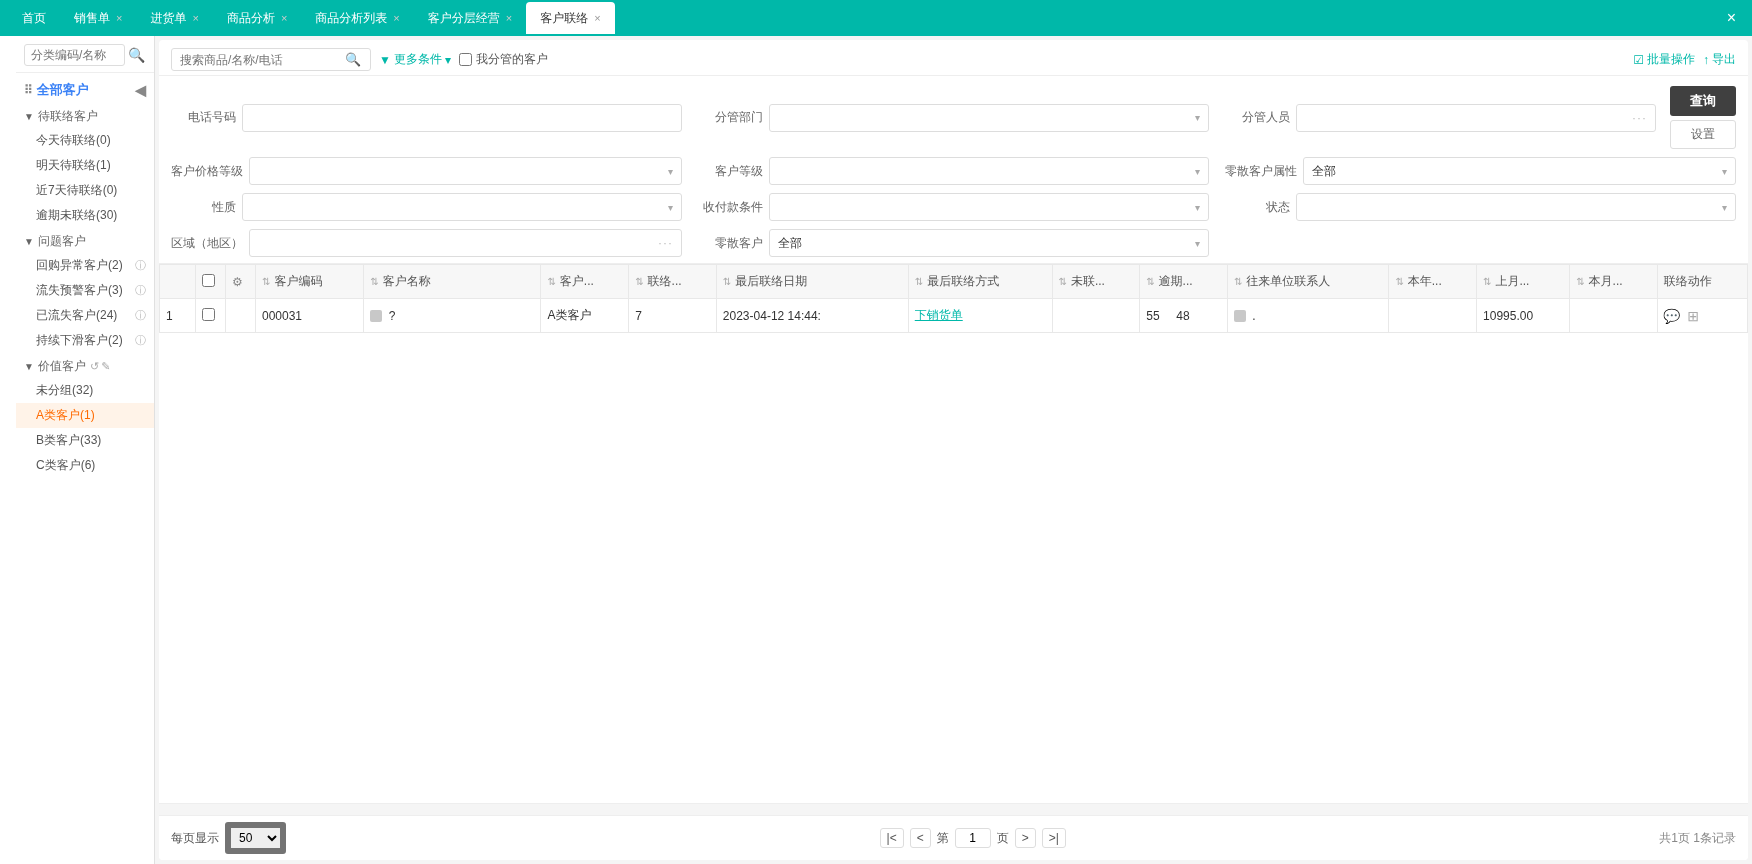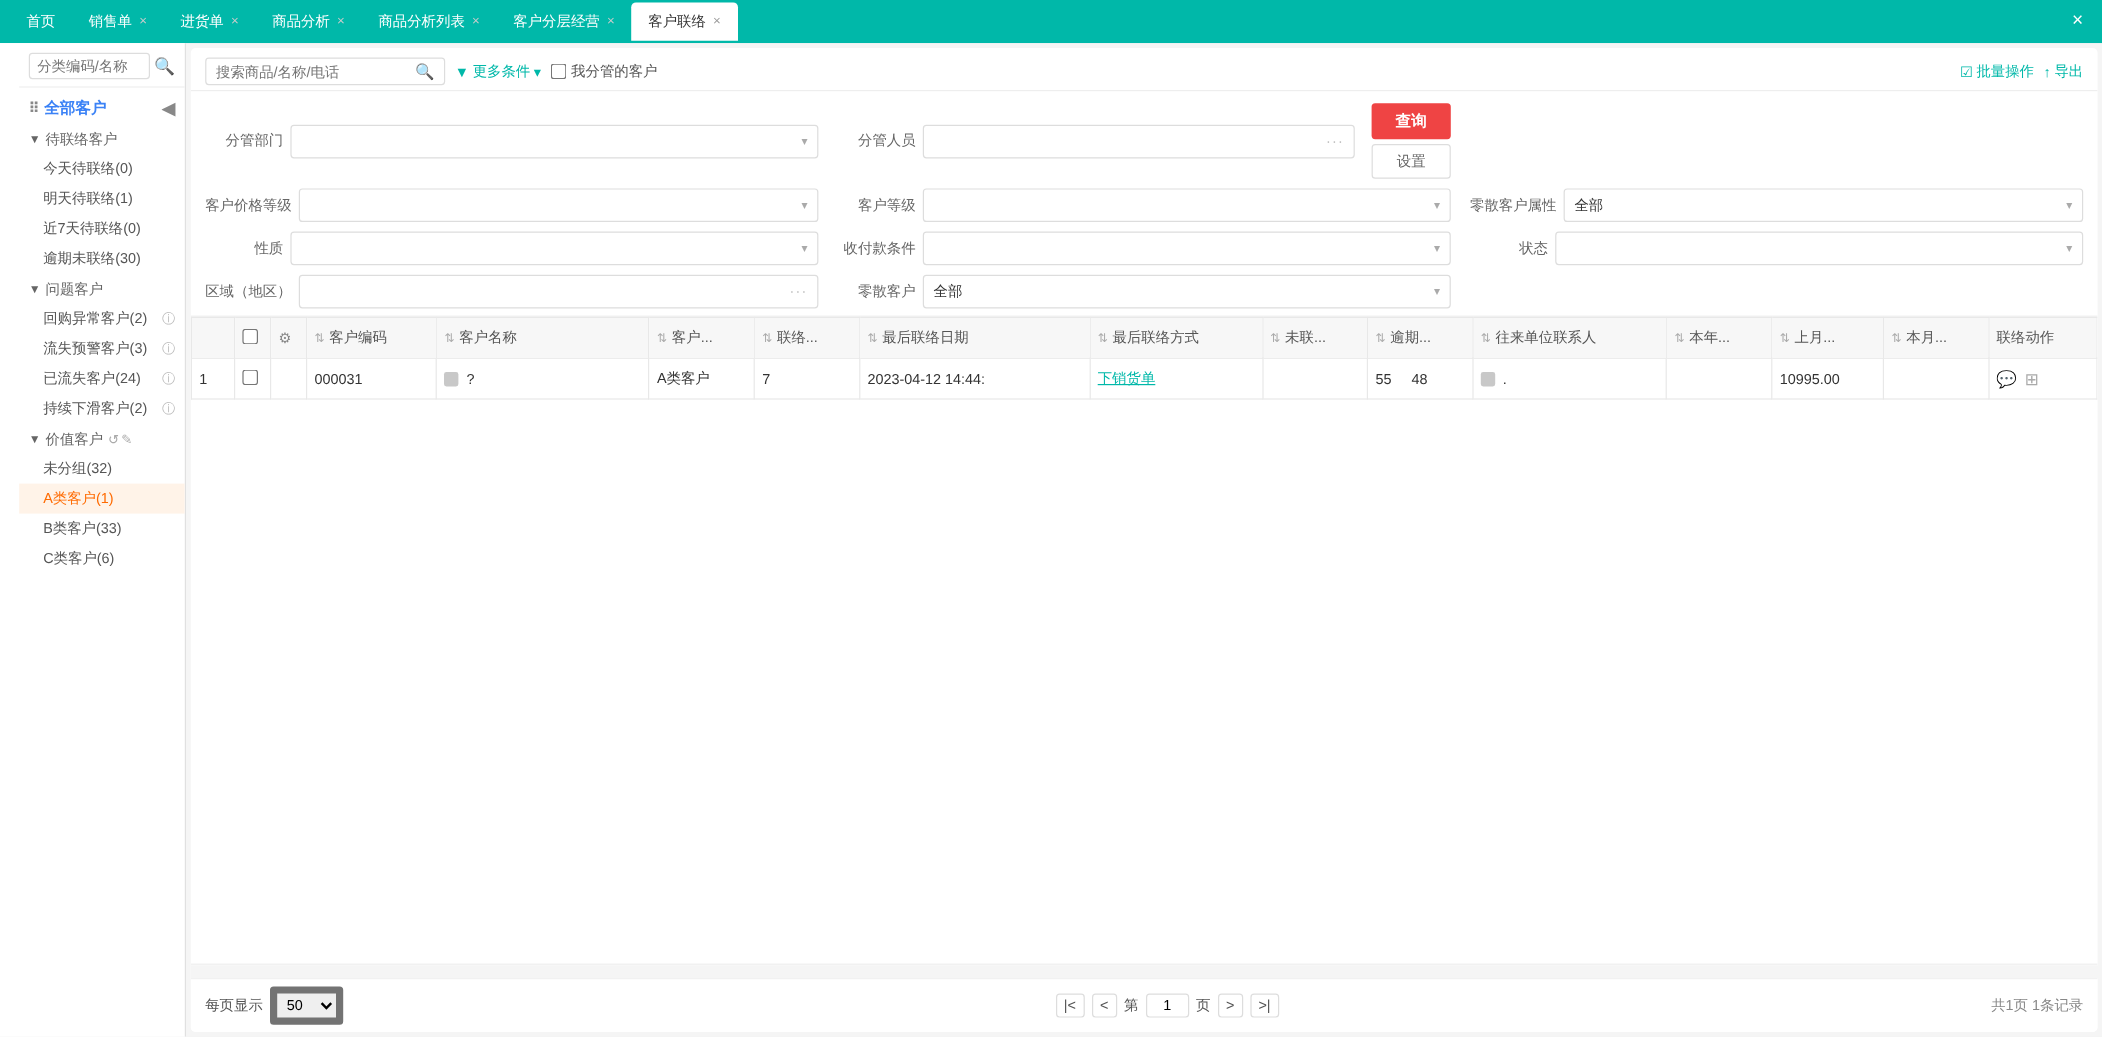--- a/index.html
+++ b/index.html
@@ -176,21 +176,21 @@
     }
     .batch-op-btn, .export-btn {
       color: #00b8a9;
       cursor: pointer;
       font-size: 12px;
       display: flex;
       align-items: center;
       gap: 3px;
     }
     .query-btn {
-      background: #ef4444;
+      background: #404040;
       color: #fff;
       border: none;
       padding: 6px 20px;
       border-radius: 3px;
       cursor: pointer;
       font-size: 13px;
       font-weight: bold;
     }
     .settings-btn {
       background: #fff;
@@ -480,20 +480,24 @@
         <div class="export-btn">
           <span>↑</span>
           <span>导出</span>
         </div>
       </div>
     </div>
 
     <div class="adv-filter-grid">
 
       <div class="adv-filter-row">
+        <div class="filter-cell">
+          <span class="filter-cell-label">电话号码</span>
+          <div class="filter-cell-input" style="border:1px solid #ddd;"></div>
+        </div>
         <div class="filter-cell">
           <span class="filter-cell-label">分管部门</span>
           <div class="filter-cell-input">
             <span></span>
             <span class="chevron">▾</span>
           </div>
         </div>
         <div class="filter-cell">
           <span class="filter-cell-label">分管人员</span>
           <div class="filter-cell-input">

